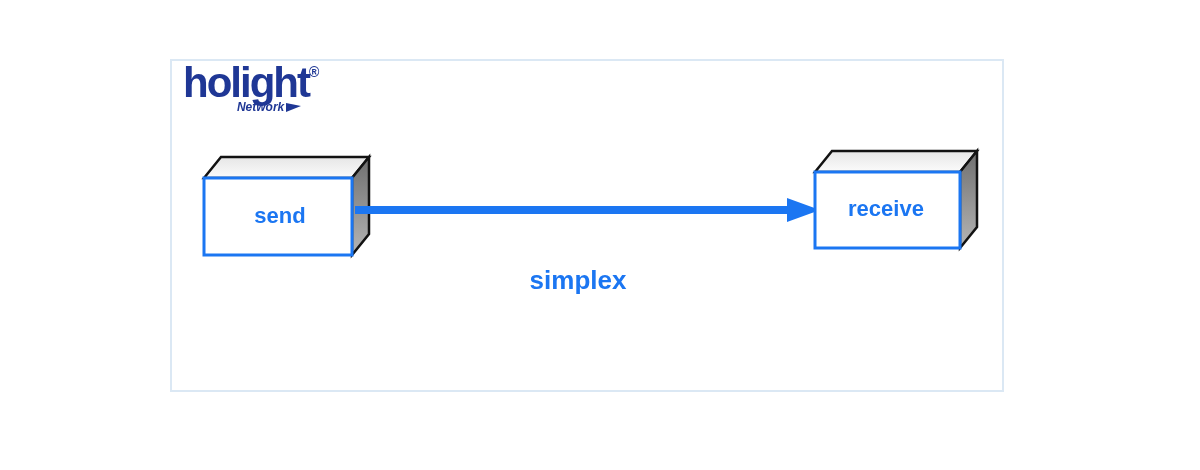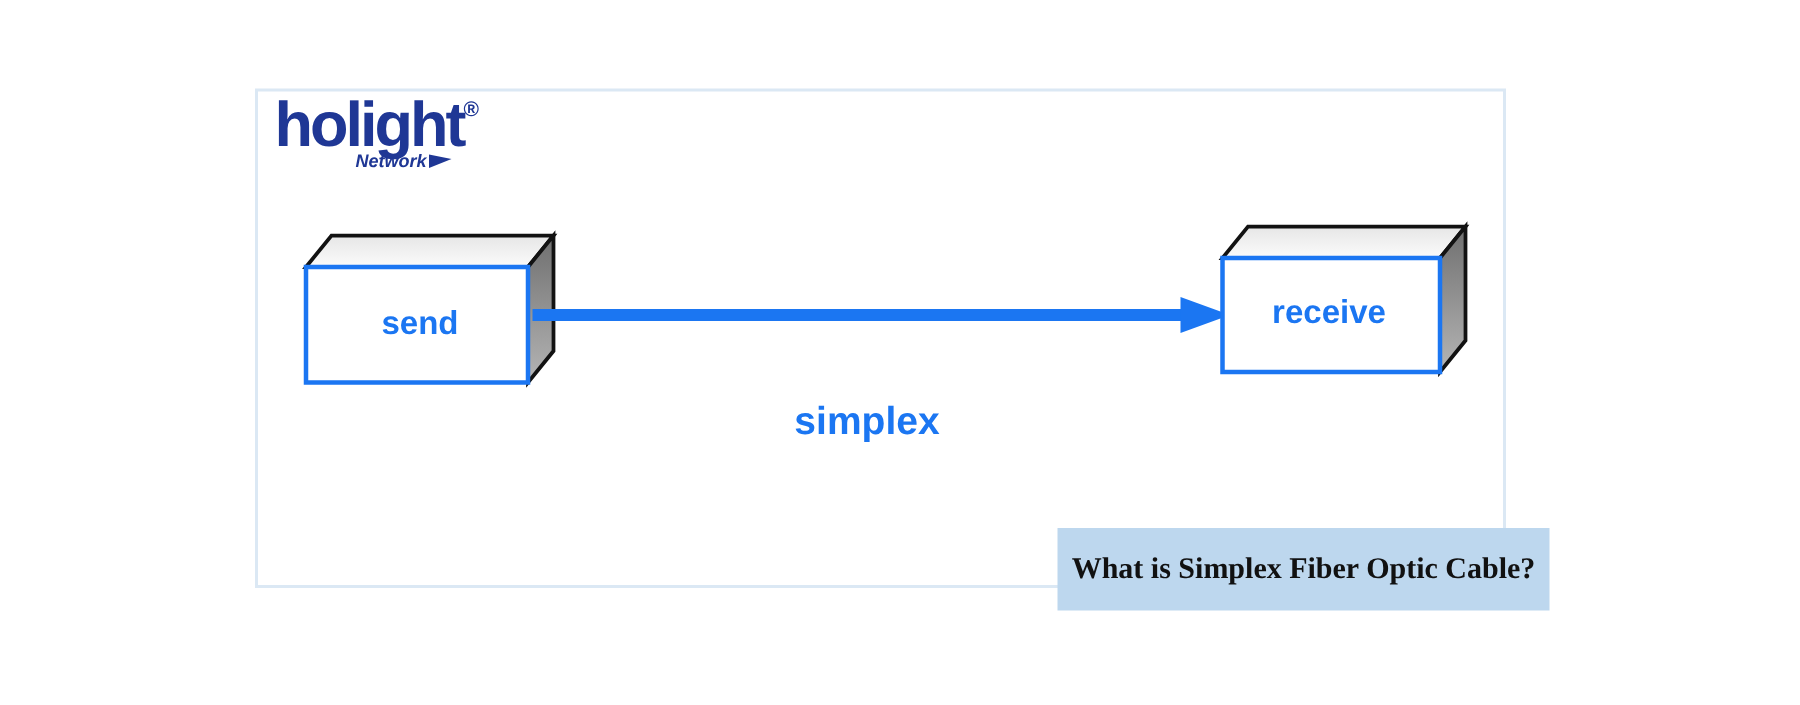--- a/index.html
+++ b/index.html
@@ -150,17 +150,14 @@
     <g>
       <polygon points="815,172 832,151 977,151 960,172" fill="url(#topGrad)" stroke="#121212" stroke-width="2.5" stroke-linejoin="miter"></polygon>
       <polygon points="960,172 977,151 977,227 960,248" fill="url(#sideGrad)" stroke="#121212" stroke-width="2.5" stroke-linejoin="miter"></polygon>
       <rect x="815" y="172" width="145" height="76" fill="#ffffff" stroke="#1b76f2" stroke-width="3"></rect>
       <text class="node-label" x="886" y="208" text-anchor="middle" dominant-baseline="central">receive</text>
     </g>
 
     <text class="edge-label" x="578" y="280" text-anchor="middle" dominant-baseline="central">simplex</text>
   </svg>
 
-  <div class="caption">
-    <span class="caption-text">What is Simplex Fiber Optic Cable?</span>
-  </div>
 
 </div>
 
 </body></html>

